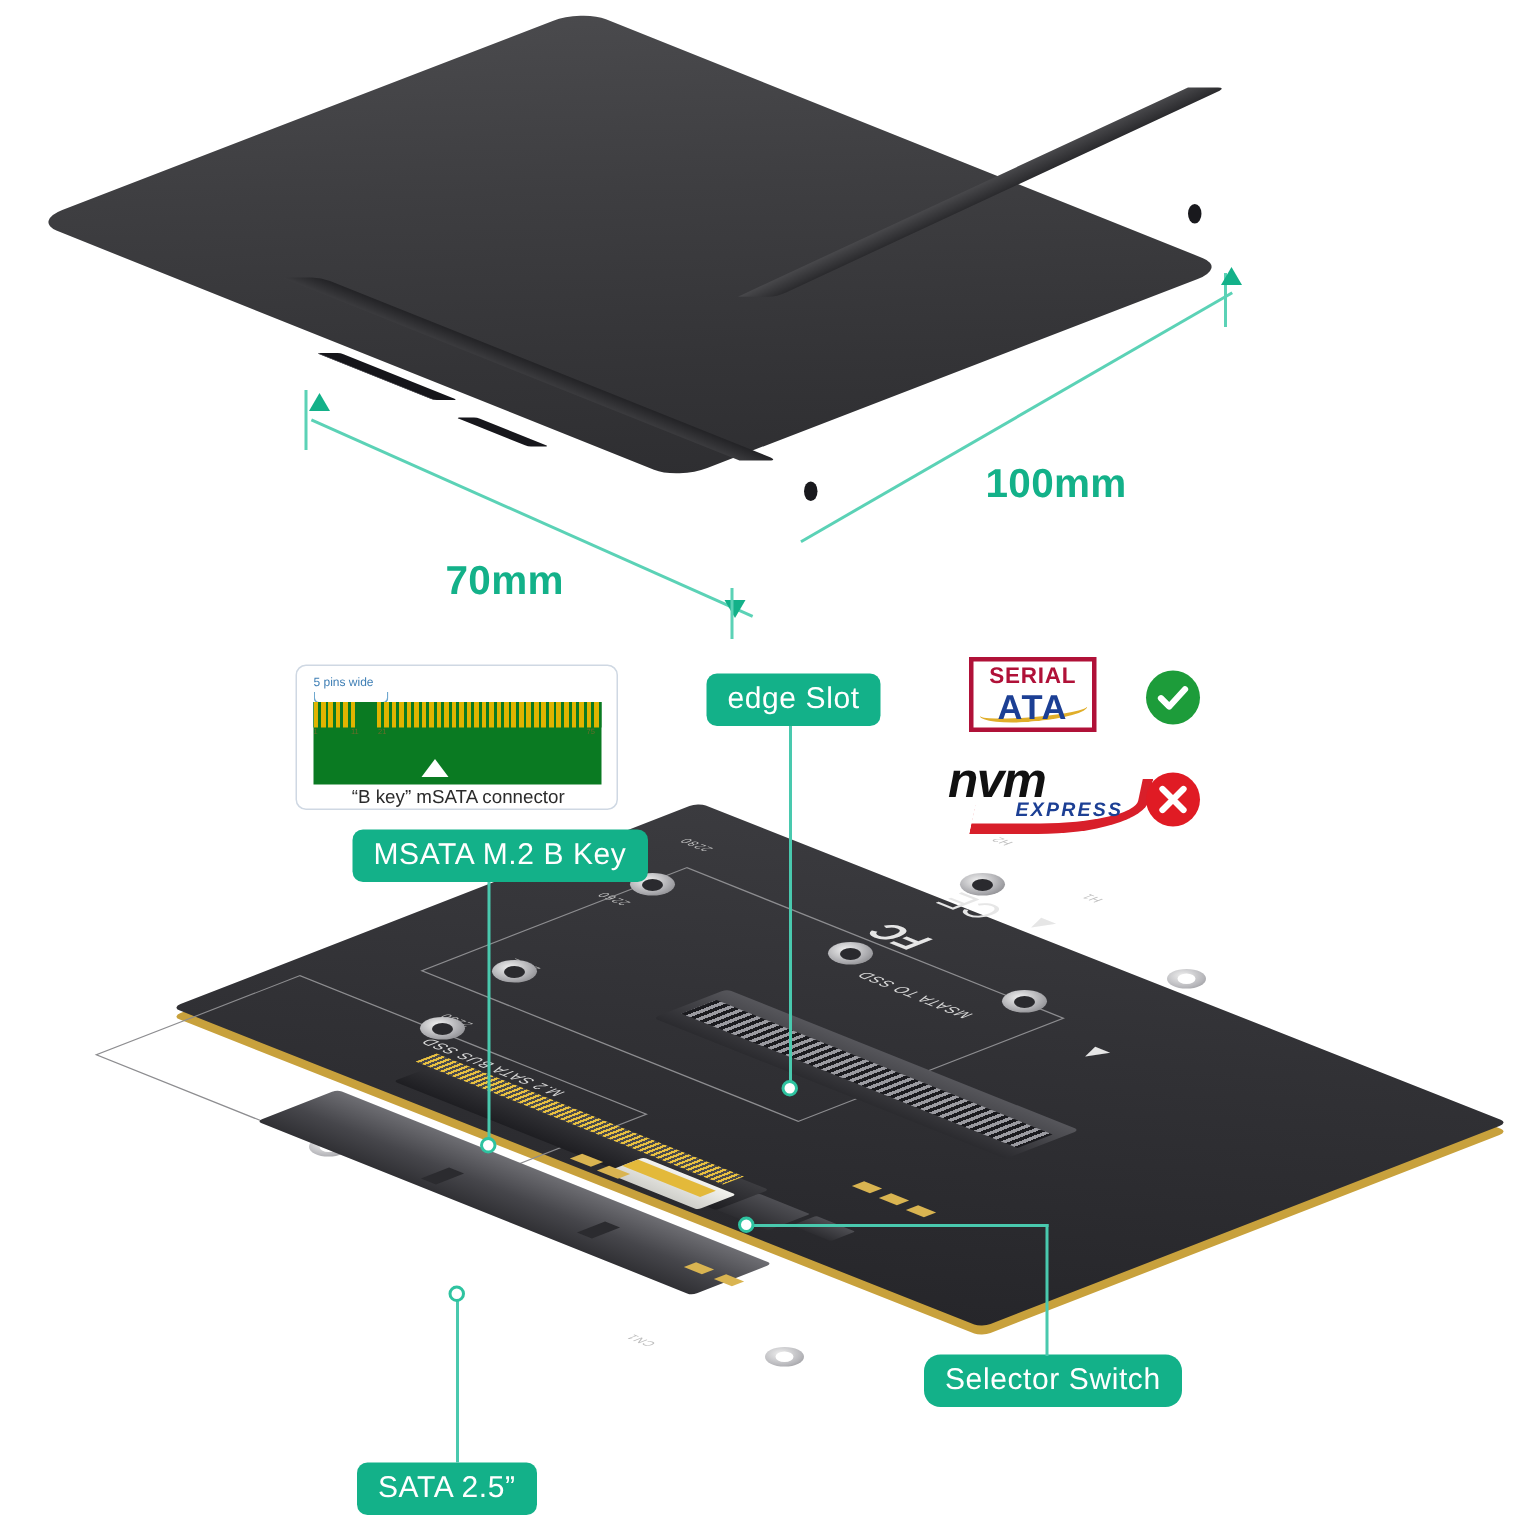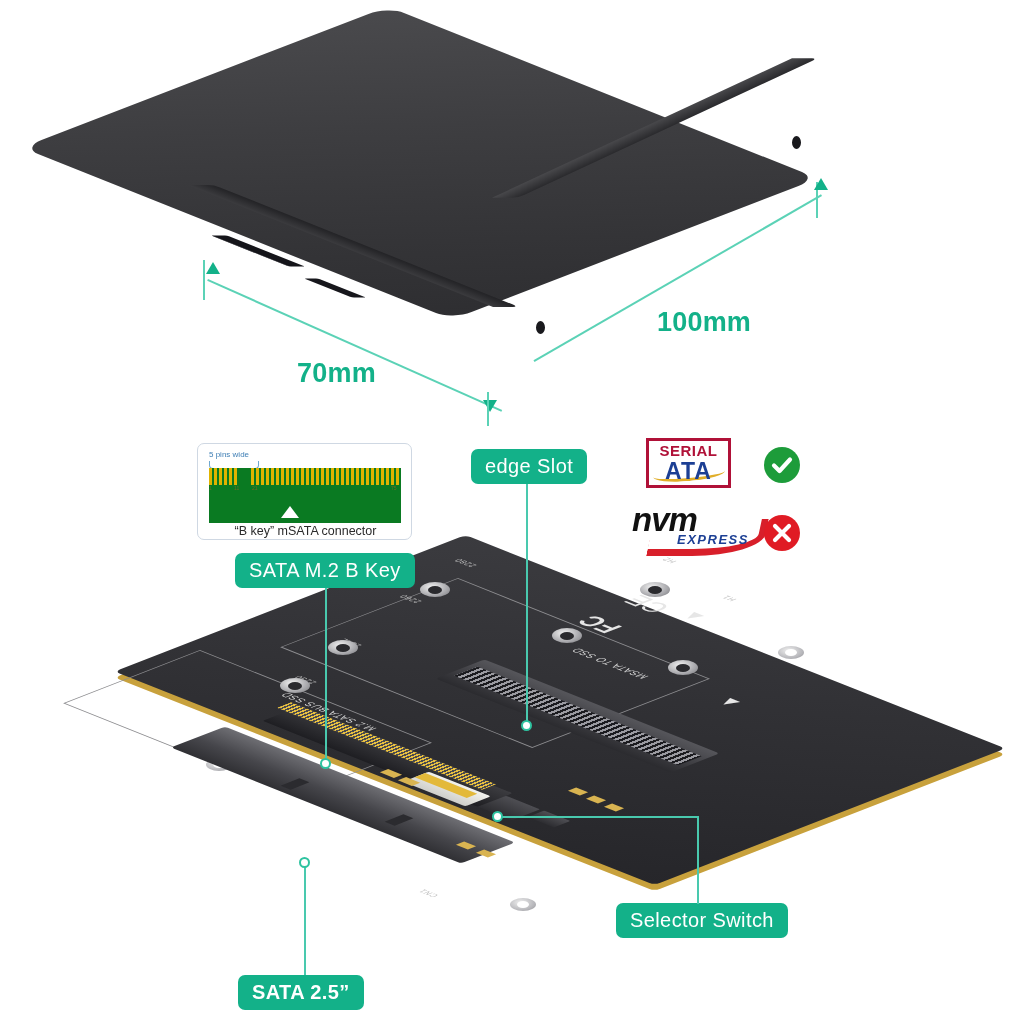--- a/index.html
+++ b/index.html
@@ -256,21 +256,21 @@
     <div class="ssd-sata-cut2"></div>
     <div class="ssd-screw" style="left:617px;top:131px;"></div>
     <div class="ssd-screw" style="left:361px;top:316px;"></div>
   </div>
 
   <div class="dimline" style="left:205px;top:260px;width:40px;transform:rotate(90deg);"></div>
   <div class="dimline" style="left:208px;top:279px;width:322px;transform:rotate(24deg);"></div>
   <div class="arrowhead" style="left:206px;top:262px;border-left:7px solid transparent;border-right:7px solid transparent;border-bottom:12px solid #13b189;"></div>
   <div class="arrowhead" style="left:483px;top:400px;border-left:7px solid transparent;border-right:7px solid transparent;border-top:12px solid #13b189;"></div>
   <div class="dimline" style="left:489px;top:392px;width:34px;transform:rotate(90deg);"></div>
-  <div class="dimtxt" style="left:297px;top:358px;">70mm</div>
+  <div class="dimtxt" style="left:297px;top:372px;">70mm</div>
 
   <div class="dimline" style="left:818px;top:182px;width:36px;transform:rotate(90deg);"></div>
   <div class="arrowhead" style="left:814px;top:178px;border-left:7px solid transparent;border-right:7px solid transparent;border-bottom:12px solid #13b189;"></div>
   <div class="dimline" style="left:822px;top:196px;width:332px;transform:rotate(150deg);"></div>
   <div class="dimtxt" style="left:657px;top:307px;">100mm</div>
 
   <div id="bkey-card">
     <div class="bk-label">5 pins wide</div>
     <div class="bk-brace"></div>
     <div class="bk-pcb">
@@ -388,29 +388,29 @@
     <div class="pad" style="left:438px;top:284px;width:12px;height:7px;"></div>
     <div class="pad" style="left:290px;top:322px;width:12px;height:7px;"></div>
     <div class="pad" style="left:310px;top:330px;width:12px;height:7px;"></div>
   </div>
 
   <div class="callout" style="left:471px;top:449px;">edge  Slot</div>
   <div class="leader v" style="left:526px;top:484px;height:241px;"></div>
   <div style="position:absolute;left:521px;top:720px;width:11px;height:11px;border-radius:50%;
        border:2px solid #2ec3a0;background:#ffffff;box-sizing:border-box;"></div>
 
-  <div class="callout" style="left:235px;top:553px;">SATA M.2 B Key</div>
+  <div class="callout" style="left:235px;top:553px;">MSATA M.2 B Key</div>
   <div class="leader v" style="left:325px;top:588px;height:175px;"></div>
   <div style="position:absolute;left:320px;top:758px;width:11px;height:11px;border-radius:50%;
        border:2px solid #2ec3a0;background:#ffffff;box-sizing:border-box;"></div>
 
-  <div class="callout" style="left:616px;top:903px;">Selector Switch</div>
+  <div class="callout" style="left:616px;top:903px;border-radius:11px;">Selector Switch</div>
   <div class="leader h" style="left:497px;top:816px;width:202px;"></div>
   <div class="leader v" style="left:697px;top:816px;height:88px;"></div>
   <div style="position:absolute;left:492px;top:811px;width:11px;height:11px;border-radius:50%;
        border:2px solid #2ec3a0;background:#ffffff;box-sizing:border-box;"></div>
 
-  <div class="callout" style="left:238px;top:975px;font-weight:bold;">SATA  2.5”</div>
+  <div class="callout" style="left:238px;top:975px;">SATA  2.5”</div>
   <div class="leader v" style="left:304px;top:862px;height:113px;"></div>
   <div style="position:absolute;left:299px;top:857px;width:11px;height:11px;border-radius:50%;
        border:2px solid #2ec3a0;background:#ffffff;box-sizing:border-box;"></div>
 
 </div>
 
 </body></html>

